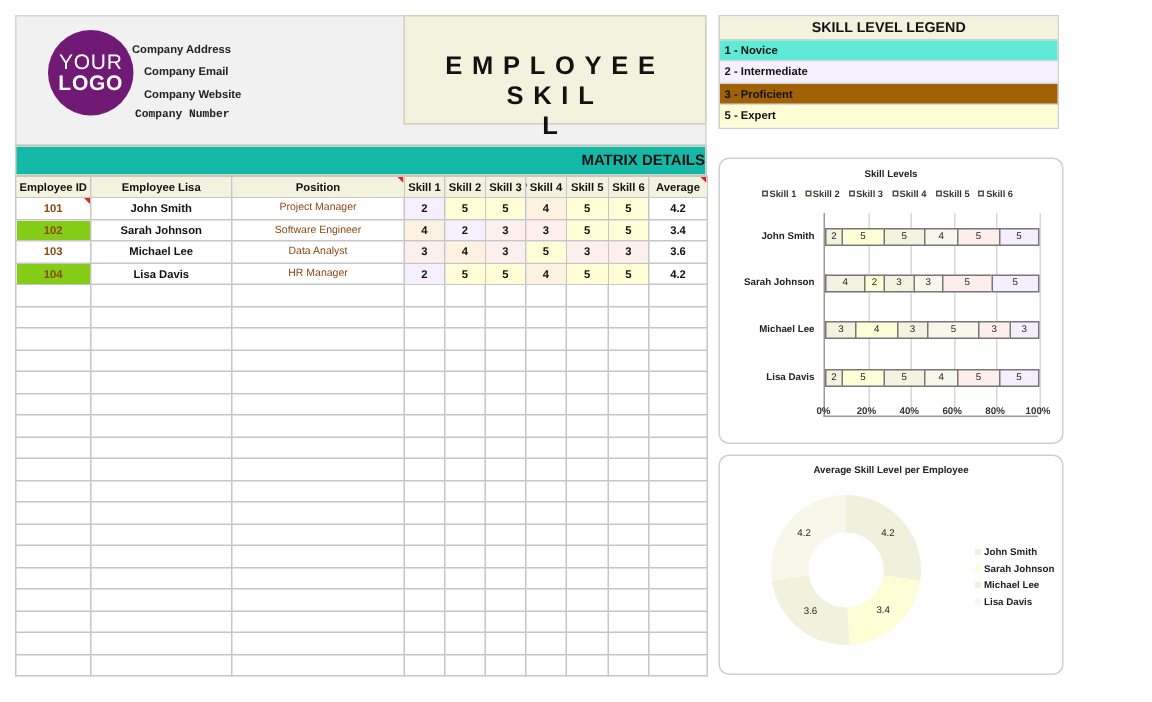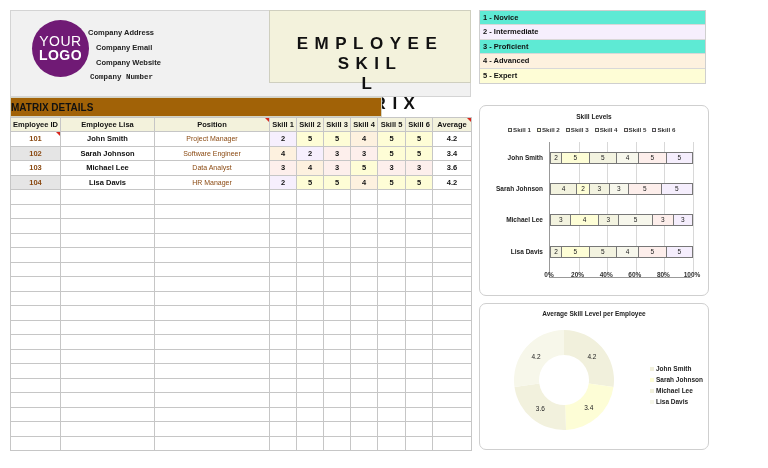--- a/index.html
+++ b/index.html
@@ -9,26 +9,26 @@
   
   #header-box { left: 10px; top: 10px; width: 461px; height: 87px; background: #f1f1f1; border: 1px solid #d4d4d4; }
   #logo { left: 32px; top: 20px; width: 57px; height: 57px; border-radius: 50%; background: #701a75; color: #fff; text-align: center; display: flex; flex-direction: column; justify-content: center; }
   #logo .l1 { font-size: 14px; font-weight: 300; letter-spacing: 0.5px; line-height: 14px; }
   #logo .l2 { font-size: 14px; font-weight: 700; letter-spacing: 0.5px; line-height: 15px; }
   .company-line { font-size: 7.5px; font-weight: 700; color: #222; position: absolute; white-space: nowrap; }
   #title-box { left: 269px; top: 10px; width: 202px; height: 73px; background: #f3f2dc; border: 1px solid #cfcfbf; text-align: center; }
   #title-box .t { font-size: 17px; font-weight: 700; letter-spacing: 6.5px; line-height: 20px; color: #111; }
 
   
-  #matrix-bar { left: 10px; top: 97px; width: 372px; height: 20px; background: #a16207; border: 1px solid #d4d4c4; text-align: left; font-size: 10px; font-weight: 700; line-height: 19px; }
+  #matrix-bar { left: 10px; top: 97px; width: 461px; height: 20px; background: #14b8a6; border: 1px solid #d4d4c4; text-align: right; font-size: 10px; font-weight: 700; line-height: 19px; }
   table#matrix { position: absolute; left: 10px; top: 117px; border-collapse: collapse; table-layout: fixed; width: 461px; }
   #matrix th, #matrix td { border: 1px solid #c6c6c6; text-align: center; font-size: 7.5px; height: 14.5px; padding: 0; white-space: nowrap; overflow: hidden; position: relative; }
   #matrix th { background: #f3f2dc; font-weight: 700; height: 14px; color: #111; }
   #matrix td.eid { color: #8b4a12; font-weight: 700; }
-  #matrix tr.alt td.eid { background: #e5e5e5; }
+  #matrix tr.alt td.eid { background: #84cc16; }
   #matrix td.name { font-weight: 700; color: #111; }
   #matrix td.pos { color: #8b4a12; font-size: 7px; }
   #matrix td.skill, #matrix td.avg { font-weight: 700; }
   .corner::after { content: ""; position: absolute; right: 0; top: 0; border-top: 4px solid #d8261c; border-left: 4px solid transparent; }
 
   
   #legend { left: 479px; top: 10px; width: 227px; border: 1px solid #cfcfcf; }
   #legend .lh { background: #f3f2dc; text-align: center; font-size: 9.5px; font-weight: 700; height: 16px; line-height: 16px; border-bottom: 1px solid #cfcfcf; }
   #legend .lr { font-size: 7.5px; font-weight: 700; height: 14.4px; line-height: 14px; padding-left: 3px; border-bottom: 1px solid #d8d8d8; }
   #legend .lr:last-child { border-bottom: none; }
@@ -361,25 +361,25 @@
         <td></td>
         <td></td>
         <td></td>
         <td></td>
         <td></td>
       </tr>
     </tbody>
 </table>
 
 <div id="legend" class="abs">
+  <div class="lh">SKILL LEVEL LEGEND</div>
   <div id="legend-rows">
       <div class="lr" style="background: #5eead4;">1 - Novice</div>
       <div class="lr" style="background: rgb(246, 239, 253);">2 - Intermediate</div>
-      <div class="lr" style="background: #5eead4;">3 - Proficient</div>
-      <div class="lr" style="background: rgb(253, 241, 223);">4 - Advanced</div>
+      <div class="lr" style="background: #a16207;">3 - Proficient</div>
       <div class="lr" style="background: rgb(254, 253, 214);">5 - Expert</div>
     </div>
 </div>
 
 <div id="bar-card" class="card">
   <div class="chart-title" style="top:7px;">Skill Levels</div>
   <div class="bar-legend" id="bar-legend">
       <span><span class="sw" style="background: rgb(243, 243, 223);"></span><span>Skill 1</span></span>
       <span><span class="sw" style="background: rgb(254, 254, 214);"></span><span>Skill 2</span></span>
       <span><span class="sw" style="background: rgb(243, 243, 224);"></span><span>Skill 3</span></span>

